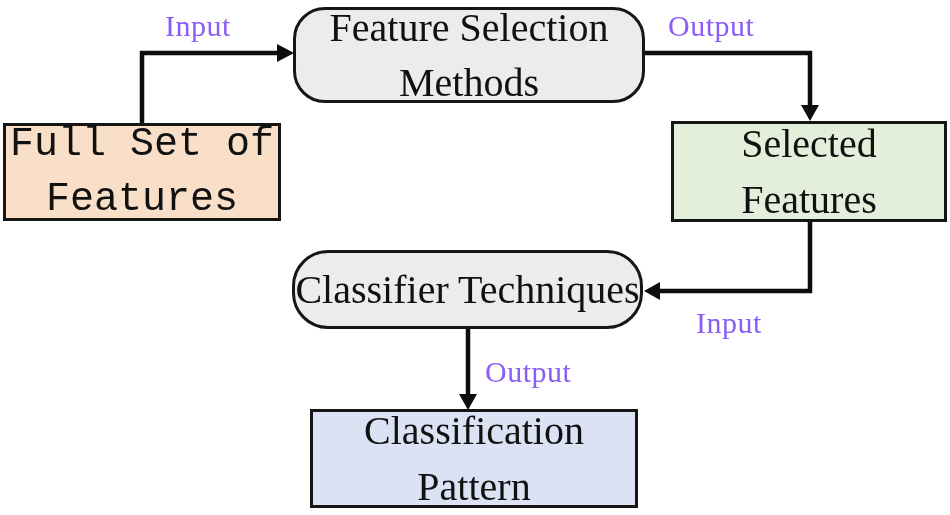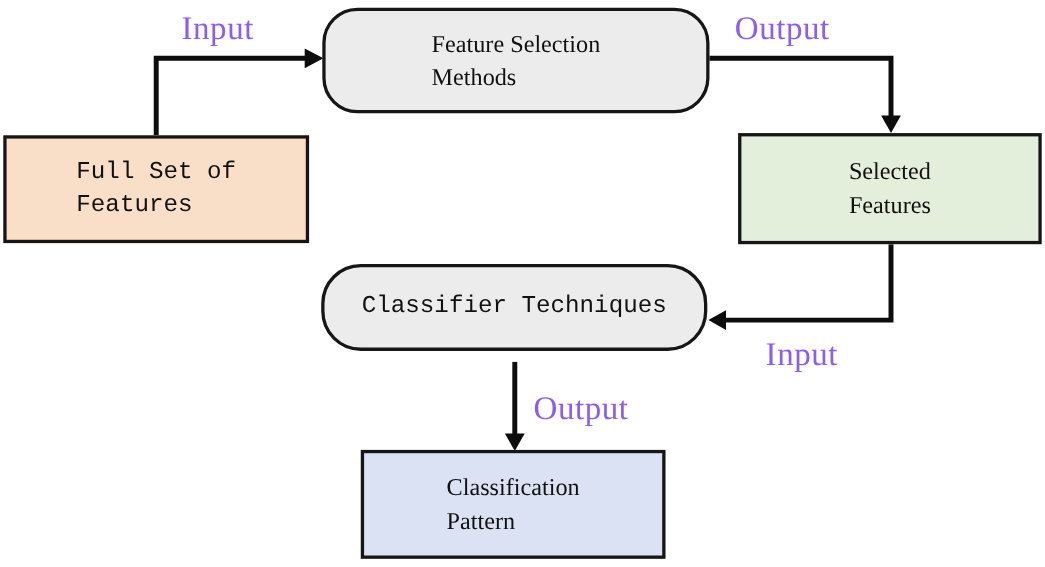--- a/index.html
+++ b/index.html
@@ -32,36 +32,37 @@
   .arrows polygon {
     fill: #0d0d0d;
     stroke: none;
   }
   .node {
     position: absolute;
     box-sizing: border-box;
     display: flex;
     align-items: center;
     justify-content: center;
+    text-align: center;
     white-space: pre-line;
-    font-size: 22px;
+    font-size: 40px;
     line-height: 1.38;
     border: 3px solid #161616;
   }
   .node.rounded-box {
     border-radius: 32px;
   }
   .node.pill {
     border-radius: 36px;
   }
   #node-full-set         { left: 3px;   top: 123px; width: 278px; height: 98px;  }
   #node-feature-selection{ left: 293px; top: 7px;   width: 352px; height: 96px;  }
   #node-selected         { left: 671px; top: 121px; width: 276px; height: 101px; }
-  #node-classifier       { left: 292px; top: 240px; width: 351px; height: 79px; font-family: Liberation Mono, monospace;  }
-  #node-classification   { left: 328px; top: 409px; width: 277px; height: 99px;  }
+  #node-classifier       { left: 292px; top: 250px; width: 351px; height: 79px;  }
+  #node-classification   { left: 310px; top: 409px; width: 328px; height: 99px;  }
   .edge-label {
     position: absolute;
     font-size: 30px;
     line-height: 1.1;
     letter-spacing: 0.5px;
     color: #8b5cf6;
   }
   #label-input-top     { left: 165px; top: 9px;   }
   #label-output-top    { left: 668px; top: 9px;   }
   #label-input-right   { left: 696px; top: 306px; }

